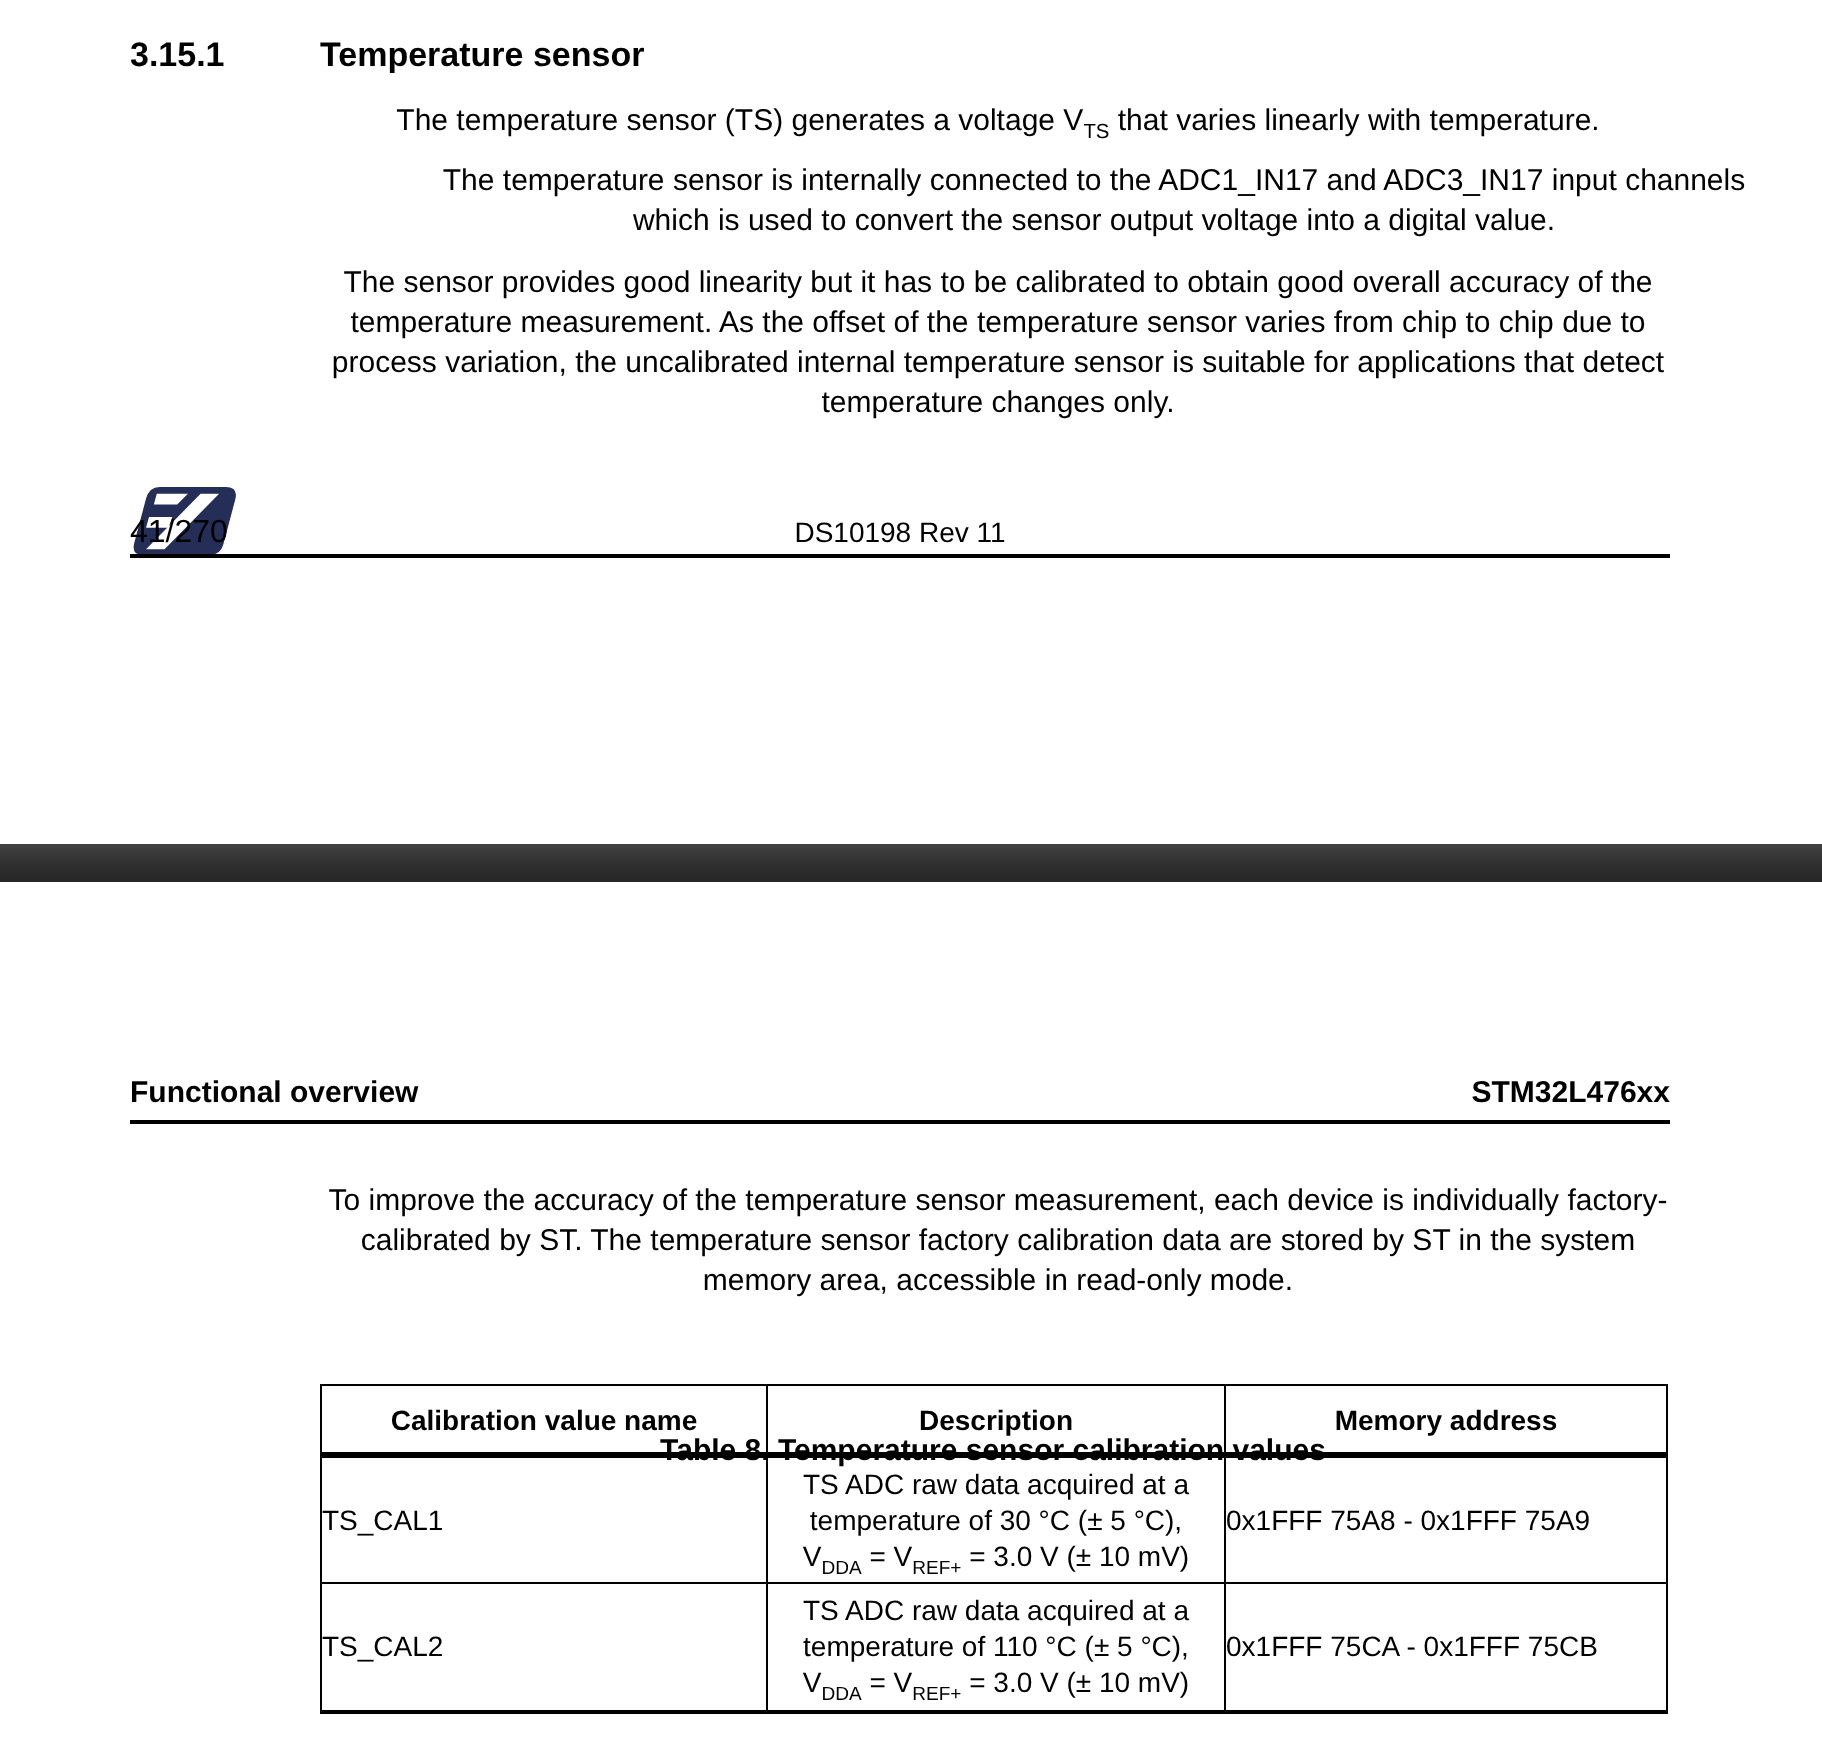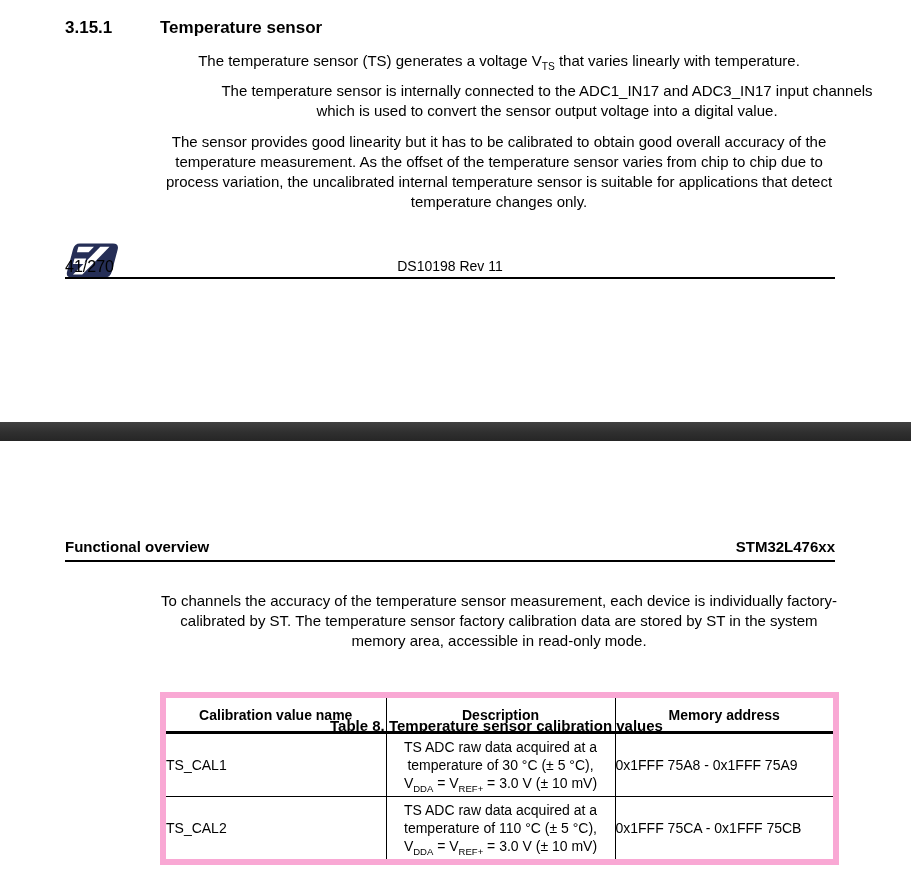--- a/index.html
+++ b/index.html
@@ -59,21 +59,21 @@
   .par-4 { top: 591px; }
 
   .table-title {
     position: absolute; top: 670px; left: 160px; width: 673px;
     text-align: center; font-size: 15px; font-weight: bold; margin-top: 47px;
   }
   .cal-table {
     position: absolute; top: 692px; left: 160px; width: 673px;
     border-collapse: collapse; table-layout: fixed;
     font-size: 14px;
-    border: 6px solid #f9a8d4;
+    border: 1px solid #f9a8d4;
   }
   .cal-table th, .cal-table td {
     border: 1px solid #000;
     vertical-align: middle;
     padding: 0;
   }
   .cal-table thead th {
     height: 33px; font-size: 14px; font-weight: bold; text-align: center;
     border-bottom: 3px solid #000;
   }
@@ -105,21 +105,21 @@
   <div class="doc-ref">DS10198 Rev 11</div>
   <div class="page-num">41/270</div>
   <div class="rule footer-rule"></div>
 
   <div class="page-separator"></div>
 
   <div class="run-left">Functional overview</div>
   <div class="run-right">STM32L476xx</div>
   <div class="rule header-rule"></div>
 
-  <p class="body-par par-4">To channels the accuracy of the temperature sensor measurement, each device is individually factory-calibrated by ST. The temperature sensor factory calibration data are stored by ST in the system memory area, accessible in read-only mode.</p>
+  <p class="body-par par-4">To improve the accuracy of the temperature sensor measurement, each device is individually factory-calibrated by ST. The temperature sensor factory calibration data are stored by ST in the system memory area, accessible in read-only mode.</p>
 
   <div class="table-title">Table 8. Temperature sensor calibration values</div>
 
   <table class="cal-table">
     <colgroup>
       <col style="width:223px">
       <col style="width:229px">
       <col style="width:221px">
     </colgroup>
     <thead>

